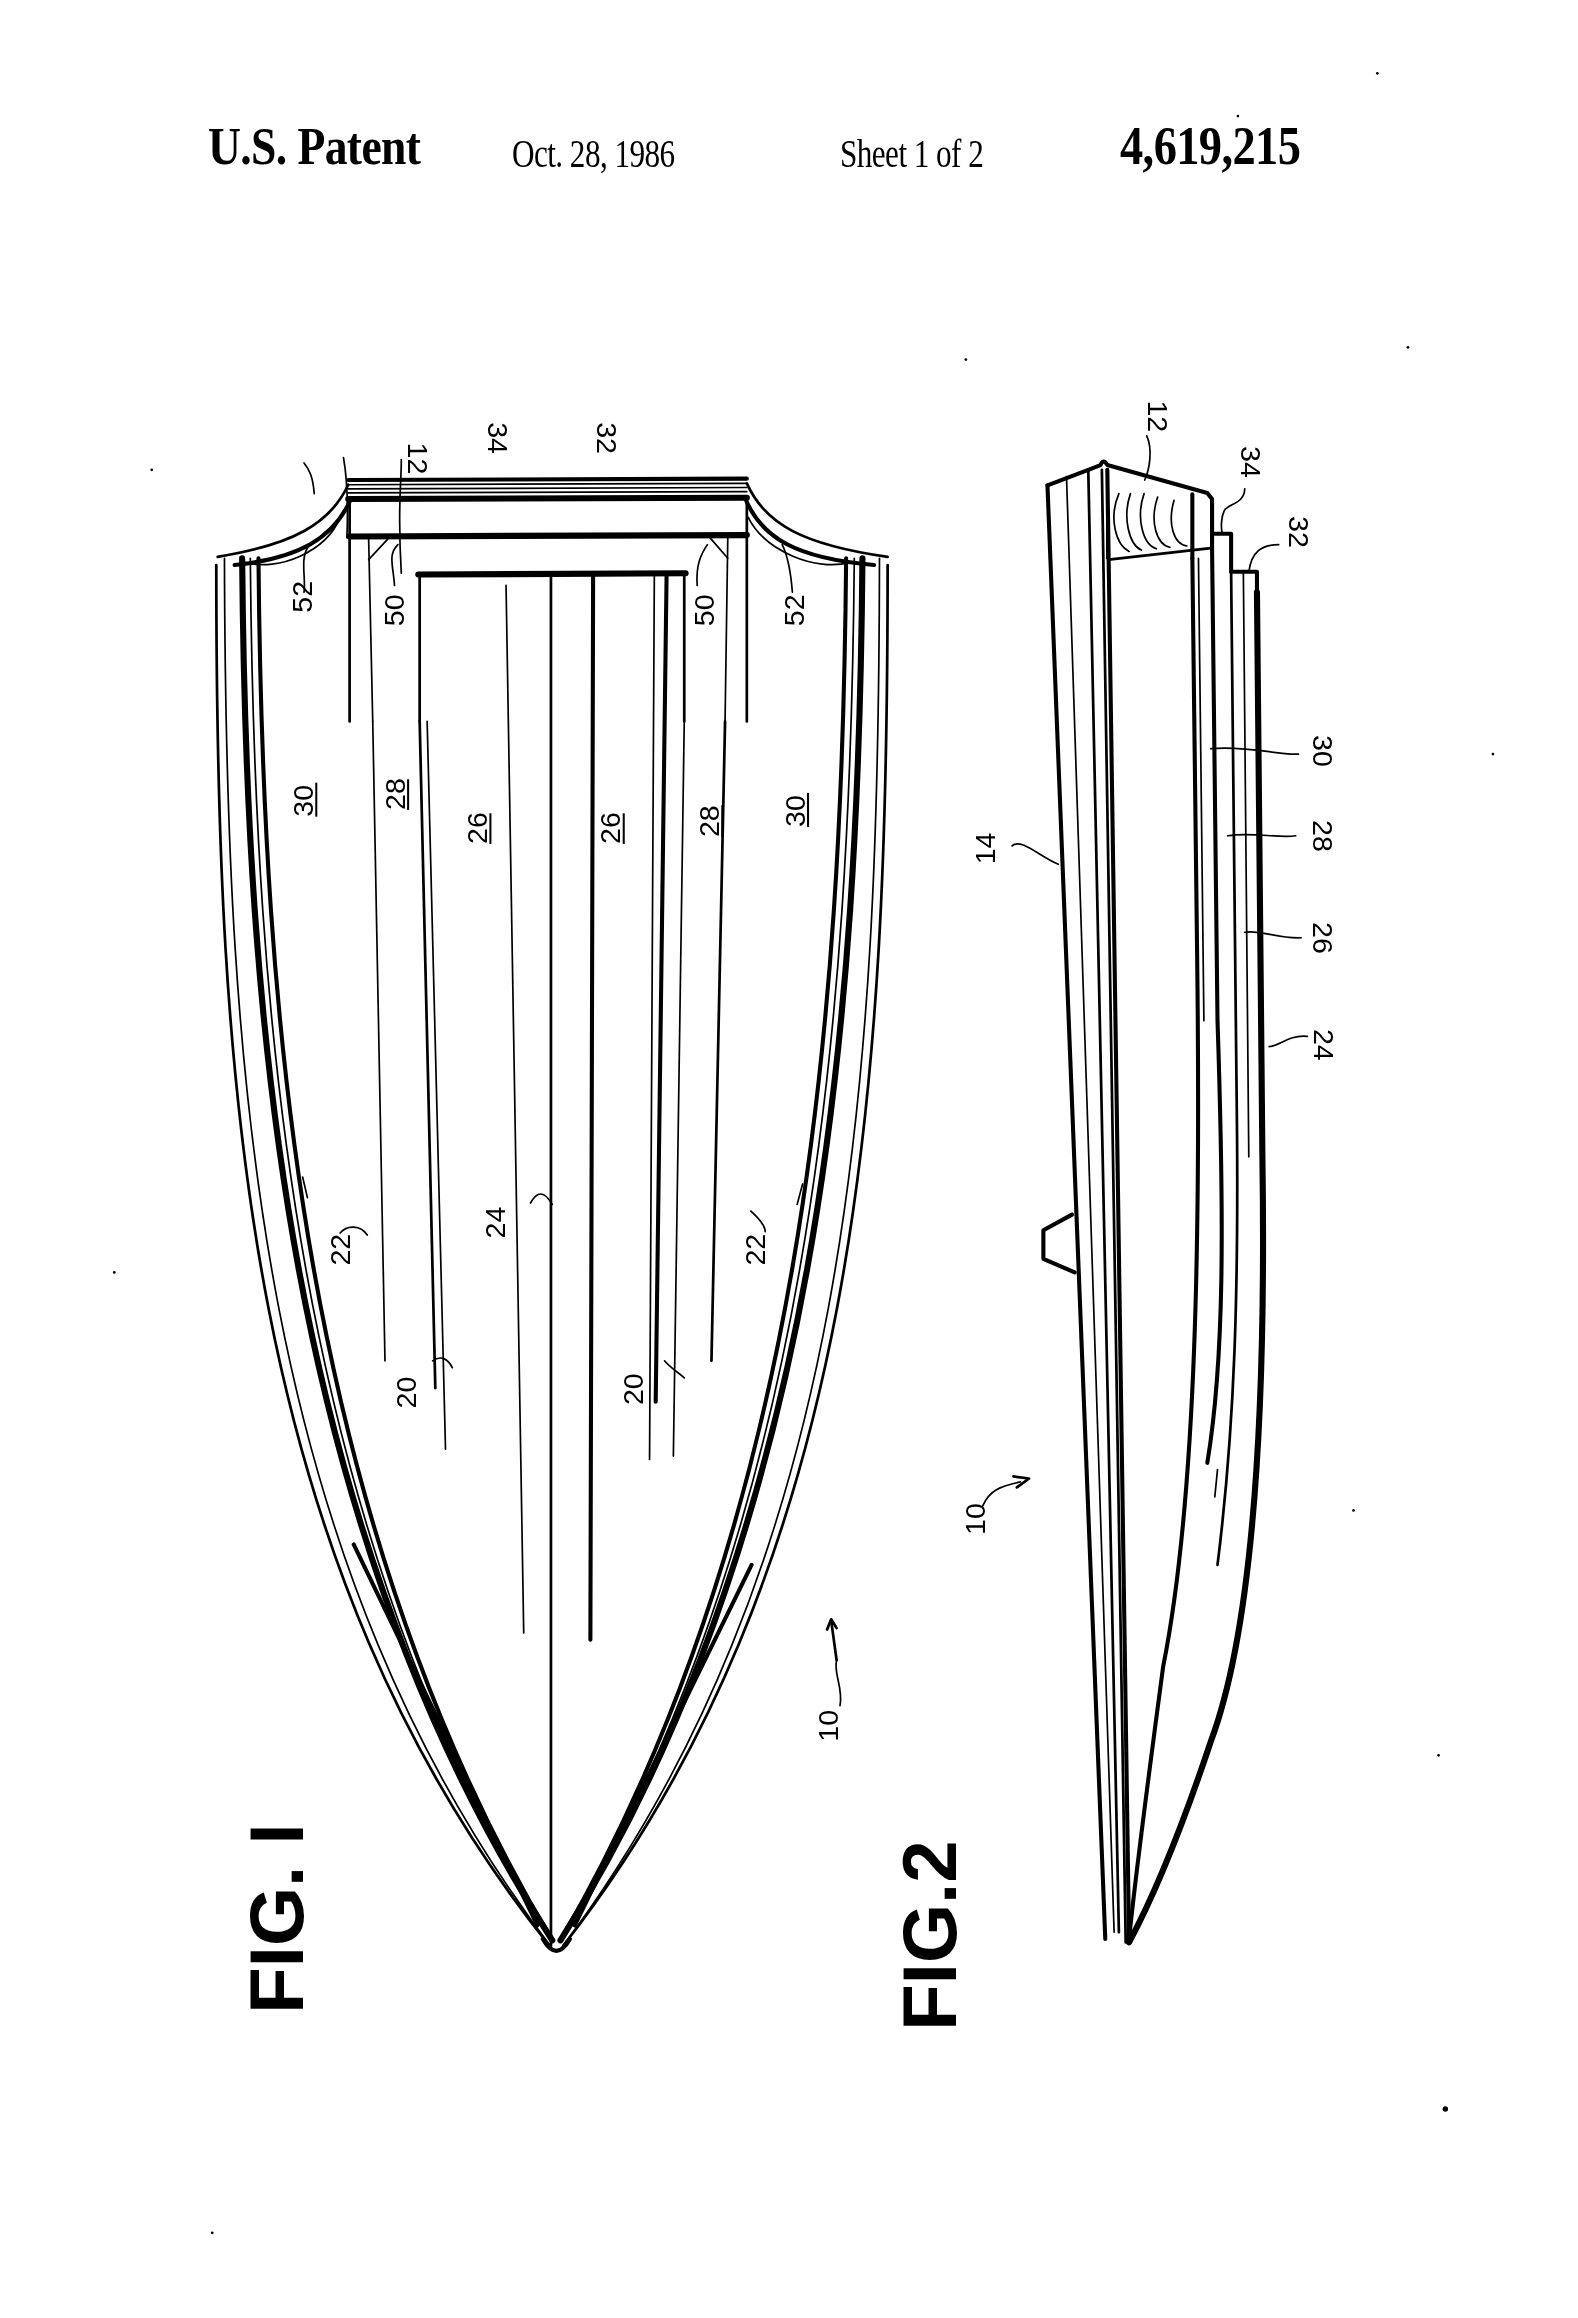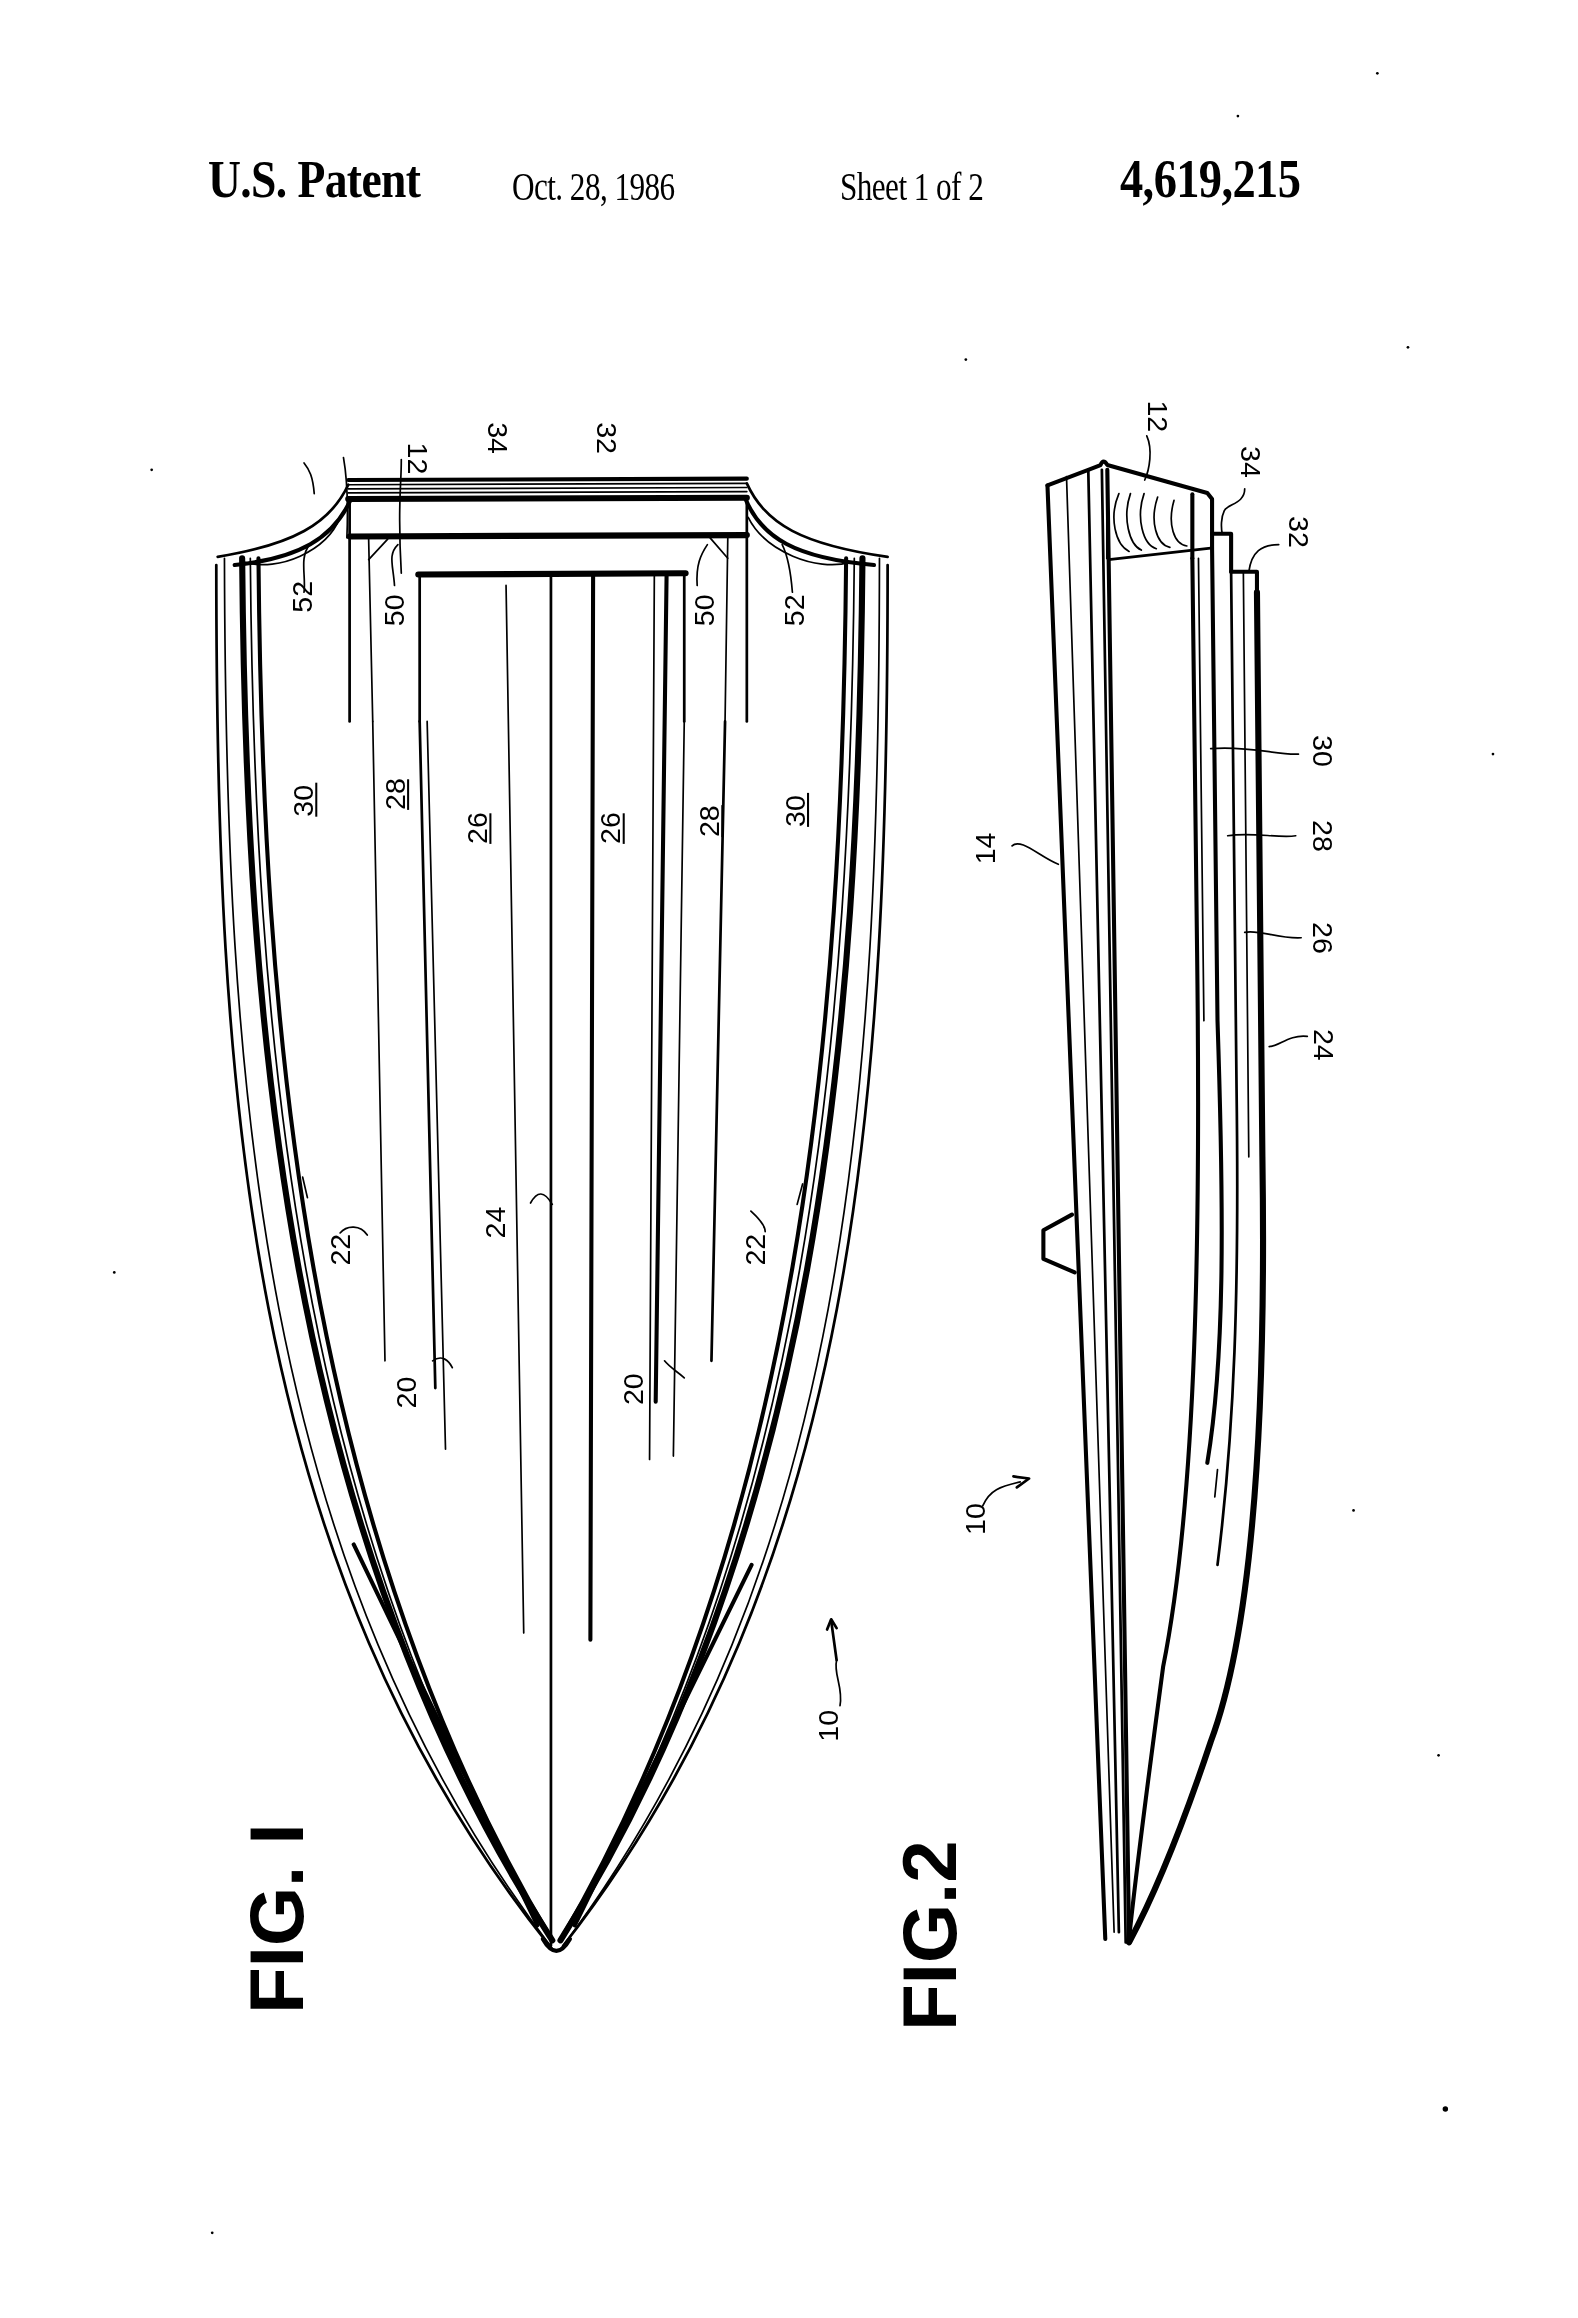--- a/index.html
+++ b/index.html
@@ -1,17 +1,17 @@
 <!DOCTYPE html>
 <html style="font-size:11px"><head>
 <meta charset="utf-8">
 <style>
   html, body { margin:0; padding:0; background:#ffffff; }
   body { width:1578px; height:2319px; position:relative; overflow:hidden; font-family:"Liberation Serif", serif; color:#000; }
-  .hdr { position:absolute; top:149px; left:0; width:1438px; height:75px; }
+  .hdr { position:absolute; top:116px; left:0; width:1438px; height:75px; }
   .hdr span { position:absolute; font-family:"Liberation Serif", serif; font-weight:bold; letter-spacing:-0.7px; transform-origin:left bottom; }
   #h-title { left:208px; top:0px; font-size:53px; transform:scaleX(0.86); }
   #h-date { left:512px; top:15px; font-size:39px; transform:scaleX(0.80); font-weight:normal; }
   #h-sheet { left:840px; top:15px; font-size:39px; transform:scaleX(0.80); font-weight:normal; }
   #h-num { left:1120px; top:-1.4px; font-size:54px; transform:scaleX(0.86); }
   svg#drawing { position:absolute; left:0; top:0; width:1578px; height:2319px; }
   .ln { fill:none; stroke:#000; stroke-linecap:round; stroke-linejoin:round; }
   .t1 { stroke-width:2.5; }
   .t2 { stroke-width:4; }
   .t3 { stroke-width:6; }

